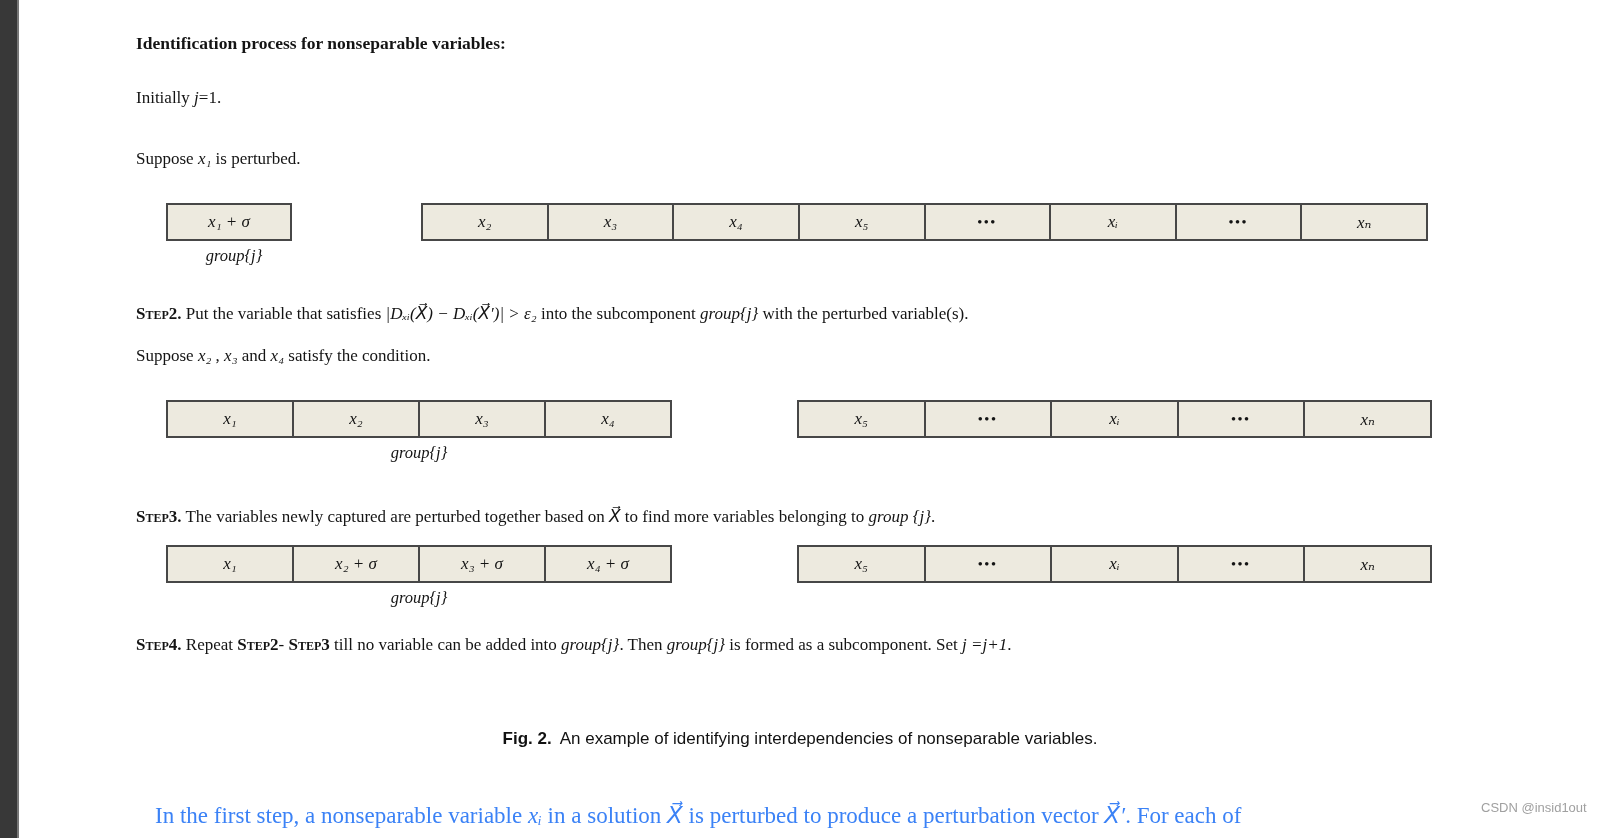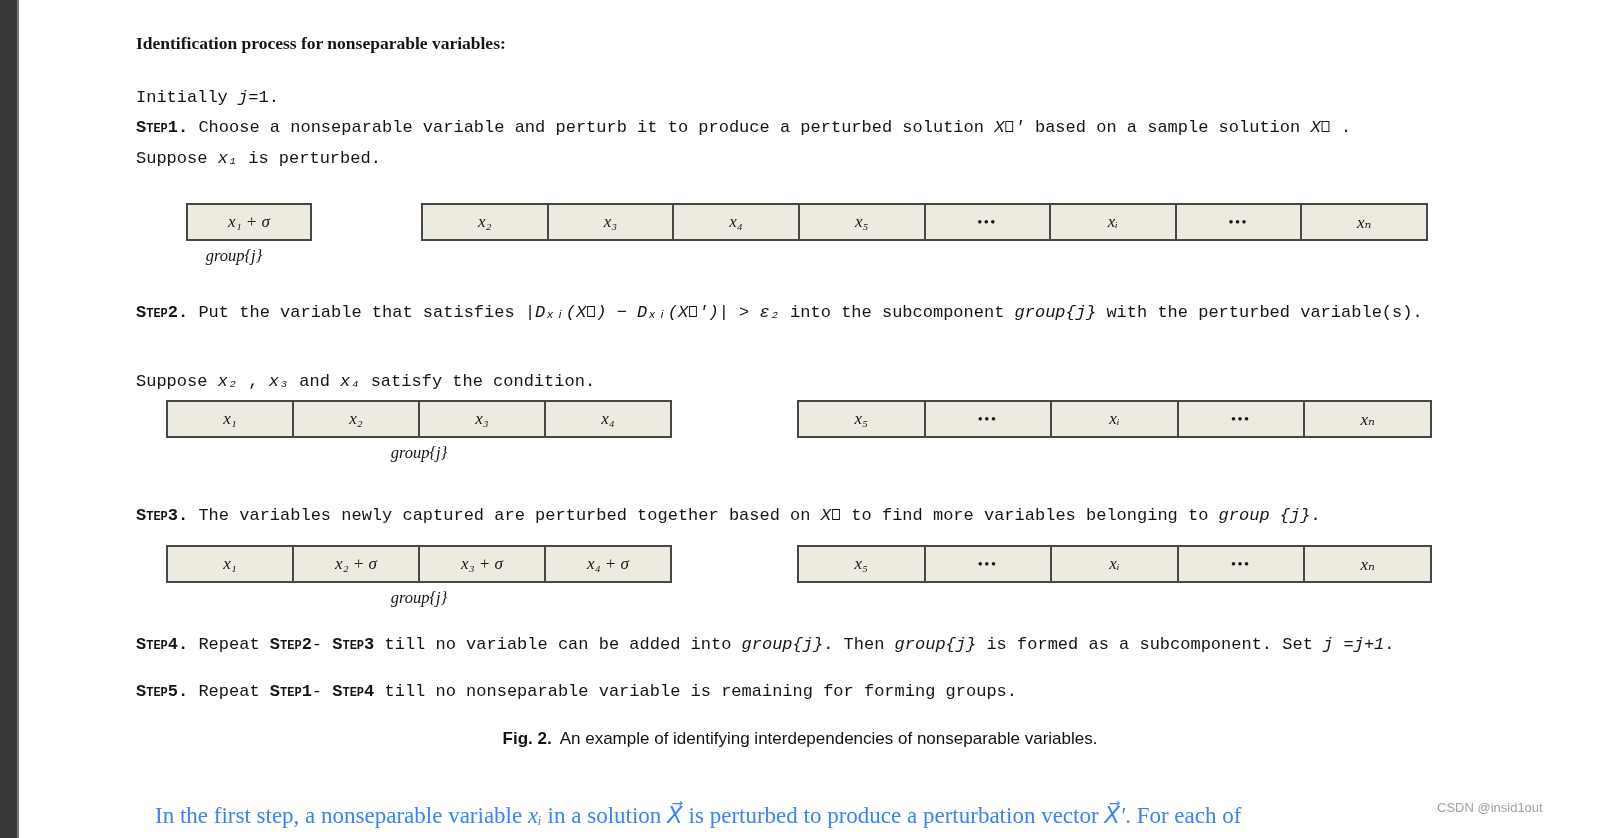--- a/index.html
+++ b/index.html
@@ -16,21 +16,21 @@
   }
   .edge-bar {
     position: absolute;
     left: 0; top: 0;
     width: 19px; height: 100%;
     background: var(--edge-bar, #383838);
     border-right: 2px solid #777;
   }
   .abs { position: absolute; }
   .title { font-weight: bold; font-size: 17.5px; }
-  .line { white-space: nowrap; font-family: Liberation Mono, monospace; }
+  .line { white-space: nowrap; }
   .sc { font-variant: small-caps; font-weight: bold; }
   .it { font-style: italic; }
   .box-row {
     display: flex;
     border: 2px solid var(--box-border, #474747);
     height: 38px;
   }
   .cell {
     flex: 1;
     display: flex;
@@ -58,55 +58,55 @@
   .caption .fig-label { font-weight: bold; margin-right: 8px; }
   .footer-par {
     font-size: 23px;
     white-space: nowrap;
     color: #3b82f6;
   }
   .watermark {
     font-family: "Liberation Sans", "DejaVu Sans", sans-serif;
     font-size: 13px;
     color: var(--watermark-gray, #a0a0a0);
+    margin-left: 44px;
   }
 </style>
 </head>
 <body>
 
 <div class="screen">
 
   <div class="edge-bar"></div>
 
   <div class="abs title" style="left:136px; top:33px;">Identification process for nonseparable variables:</div>
 
   <div class="abs line" style="left:136px; top:88px;"><span>Initially </span><span class="it">j</span><span>=1.</span></div>
 
-  <div class="abs line" style="left:136px; top:118px;"><span class="sc">Step1.</span><span> Choose a nonseparable variable and perturb it to produce a perturbed solution </span><span class="it">X⃗′</span><span>  based on a sample solution </span><span class="it">X⃗</span><span> .</span></div>
 
   <div class="abs line" style="left:136px; top:149px;text-align:center;"><span>Suppose </span><span class="it">x₁</span><span> is perturbed.</span></div>
 
-  <div class="abs box-row" style="left:186px; top:203px; width:126px;">
+  <div class="abs box-row" style="left:166px; top:203px; width:126px;">
       <div class="cell">x₁ + σ</div>
     </div>
   <div class="abs group-label" style="left:171px; top:246px; width:126px;">group{j}</div>
   <div class="abs box-row" style="left:421px; top:203px; width:1007px;">
       <div class="cell">x₂</div>
       <div class="cell">x₃</div>
       <div class="cell">x₄</div>
       <div class="cell">x₅</div>
       <div class="cell dots">•••</div>
       <div class="cell">xᵢ</div>
       <div class="cell dots">•••</div>
       <div class="cell">xₙ</div>
     </div>
 
   <div class="abs line" style="left:136px; top:303px;"><span class="sc">Step2.</span><span> Put the variable that satisfies </span><span class="it">|Dₓᵢ(X⃗) − Dₓᵢ(X⃗′)| &gt; ε₂</span><span> into the subcomponent </span><span class="it">group{j}</span><span> with the perturbed variable(s).</span></div>
 
-  <div class="abs line" style="left:136px; top:346px;margin-top:26px;"><span>Suppose </span><span class="it">x₂</span><span> , </span><span class="it">x₃</span><span> and </span><span class="it">x₄</span><span> satisfy the condition.</span></div>
+  <div class="abs line" style="left:136px; top:346px;"><span>Suppose </span><span class="it">x₂</span><span> , </span><span class="it">x₃</span><span> and </span><span class="it">x₄</span><span> satisfy the condition.</span></div>
 
   <div class="abs box-row" style="left:166px; top:400px; width:506px;">
       <div class="cell">x₁</div>
       <div class="cell">x₂</div>
       <div class="cell">x₃</div>
       <div class="cell">x₄</div>
     </div>
   <div class="abs group-label" style="left:166px; top:443px; width:506px;">group{j}</div>
   <div class="abs box-row" style="left:797px; top:400px; width:635px;">
       <div class="cell">x₅</div>
@@ -128,21 +128,20 @@
   <div class="abs box-row" style="left:797px; top:545px; width:635px;">
       <div class="cell">x₅</div>
       <div class="cell dots">•••</div>
       <div class="cell">xᵢ</div>
       <div class="cell dots">•••</div>
       <div class="cell">xₙ</div>
     </div>
 
   <div class="abs line" style="left:136px; top:635px;"><span class="sc">Step4.</span><span> Repeat </span><span class="sc">Step2</span><span>- </span><span class="sc">Step3</span><span> till no variable can be added into </span><span class="it">group{j}</span><span>. Then </span><span class="it">group{j}</span><span> is formed as a subcomponent. Set </span><span class="it">j =j+1</span><span>.</span></div>
 
-  <div class="abs line" style="left:136px; top:682px;"><span class="sc">Step5.</span><span> Repeat </span><span class="sc">Step1</span><span>- </span><span class="sc">Step4</span><span> till no nonseparable variable is remaining for forming groups.</span></div>
 
   <div class="abs caption" style="left:20px; top:729px; width:1560px;">
     <span class="fig-label">Fig. 2.</span><span>An example of identifying interdependencies of nonseparable variables.</span>
   </div>
 
   <div class="abs footer-par" style="left:155px; top:802px;"><span>In the first step, a nonseparable variable </span><span class="it">xᵢ</span><span> in a solution </span><span class="it">X⃗</span><span> is perturbed to produce a perturbation vector </span><span class="it">X⃗′</span><span>. For each of</span></div>
 
   <div class="abs watermark" style="left:1437px; top:800px;">CSDN @insid1out</div>
 
 </div>

